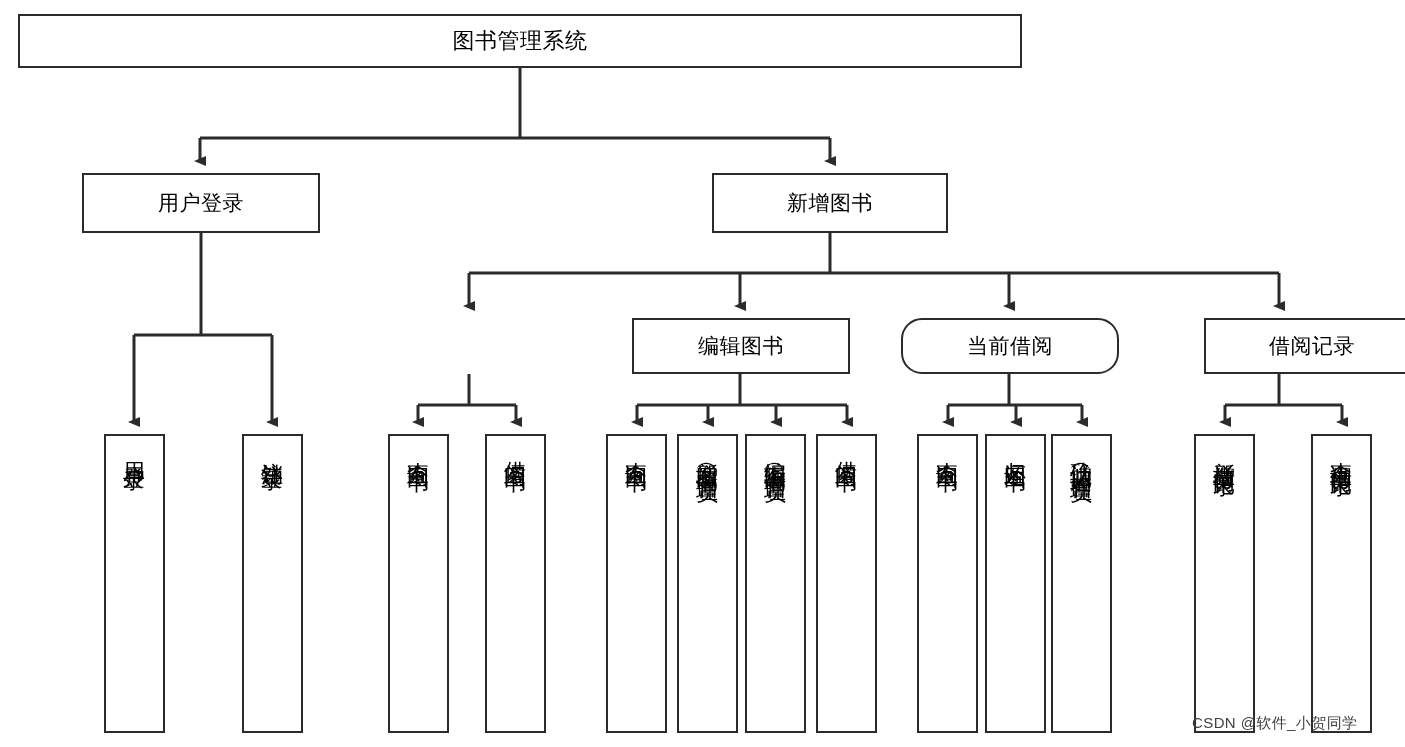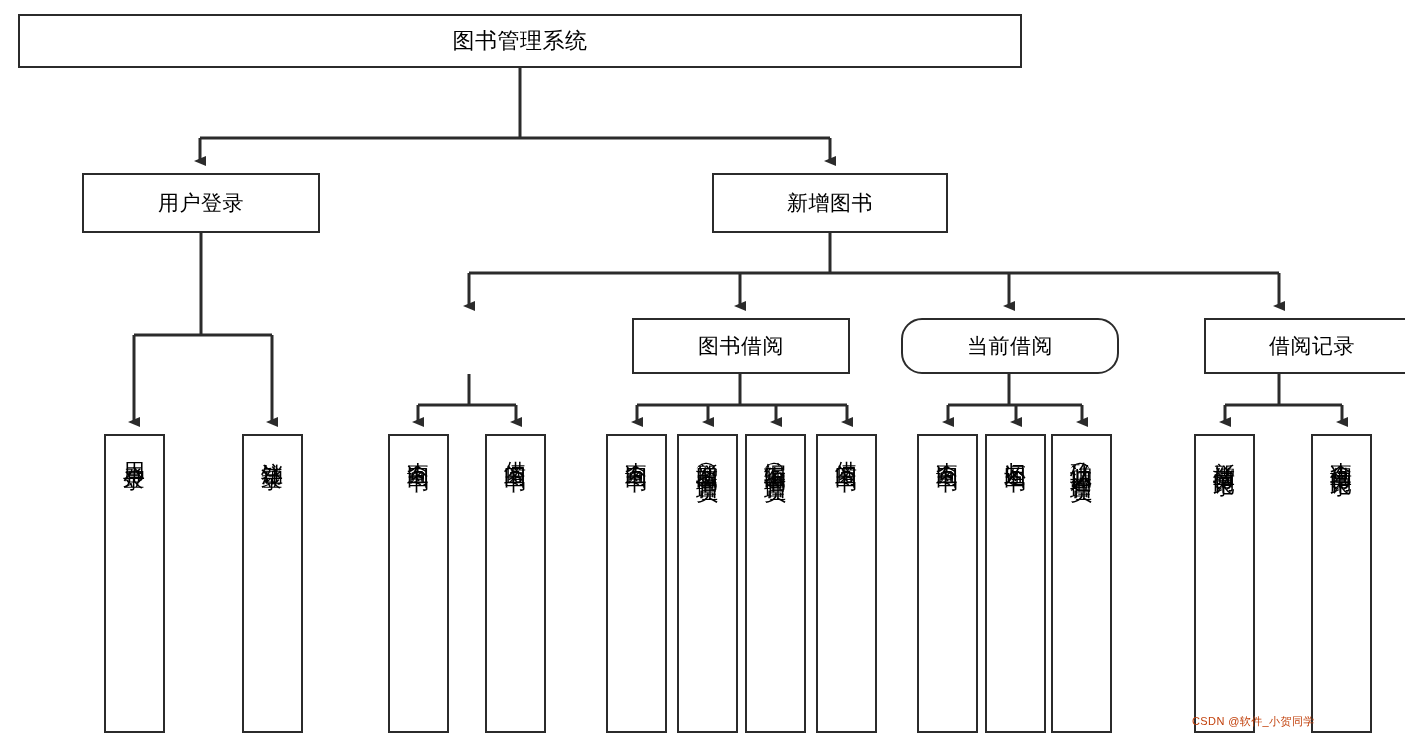--- a/index.html
+++ b/index.html
@@ -58,22 +58,22 @@
   .node.vert .lbl {
     writing-mode: vertical-rl;
     text-orientation: upright;
     font-size: 22px;
     line-height: 1.05;
     letter-spacing: 3px;
     white-space: nowrap;
   }
   .watermark {
     position: absolute;
-    color: #c2410c;
-    font-size: 11px;
+    color: #404040;
+    font-size: 15px;
     white-space: nowrap;
     letter-spacing: 0.4px;
   }
 </style>
 </head>
 <body>
 
 <div id="canvas">
 
   <svg class="wires" viewBox="0 0 1405 747" xmlns="http://www.w3.org/2000/svg">
@@ -133,21 +133,21 @@
   </div>
 
   <div class="node horiz" id="n-l2-0" style="left: 82px; top: 173px; width: 238px; height: 60px;">
     <span class="lbl">用户登录</span>
   </div>
   <div class="node horiz" id="n-l2-1" style="left: 712px; top: 173px; width: 236px; height: 60px;">
     <span class="lbl">新增图书</span>
   </div>
 
   <div class="node horiz" id="n-l3-1" style="left: 632px; top: 318px; width: 218px; height: 56px;">
-    <span class="lbl">图书借阅</span>
+    <span class="lbl">编辑图书</span>
   </div>
   <div class="node horiz" id="n-l3-2" style="left: 901px; top: 318px; width: 218px; height: 56px; border-radius: 21px;">
     <span class="lbl">当前借阅</span>
   </div>
   <div class="node horiz" id="n-l3-3" style="left: 1171px; top: 318px; width: 216px; height: 56px; margin-left: 33px;">
     <span class="lbl">借阅记录</span>
   </div>
 
   <div class="node vert" id="n-leaf-0" style="left: 104px; top: 434px; width: 61px; height: 299px;">
     <span class="lbl">用户登录</span>

